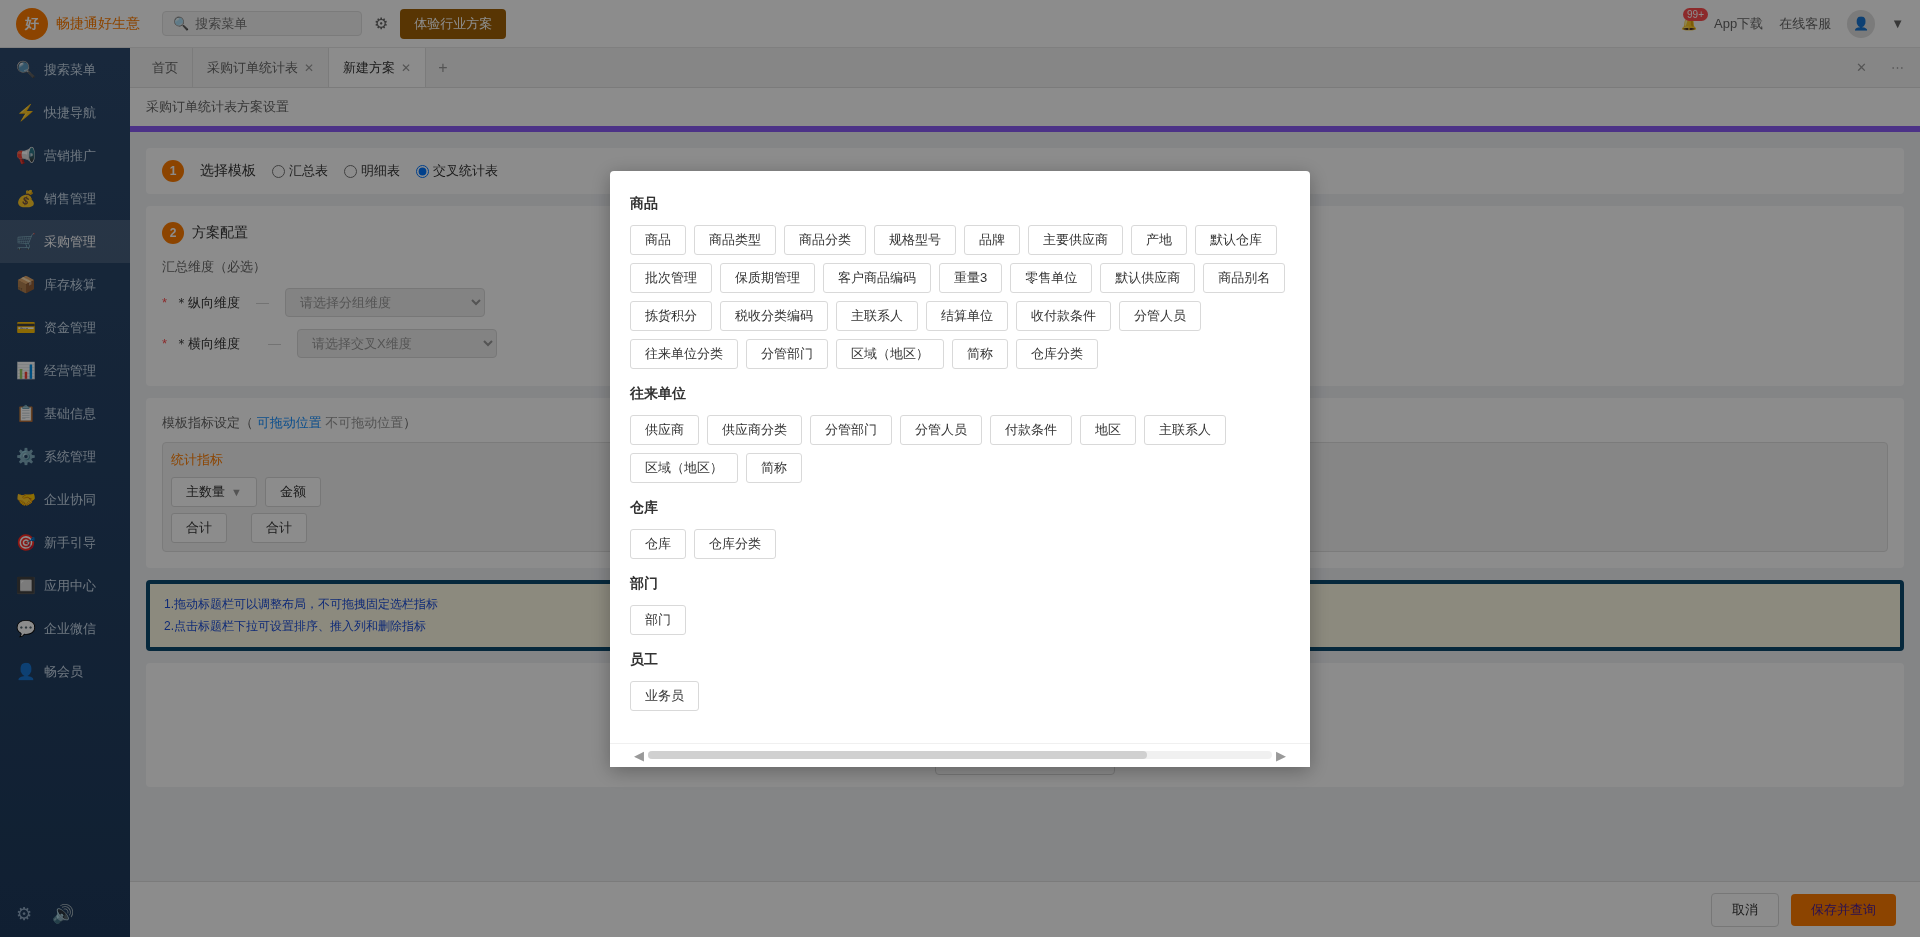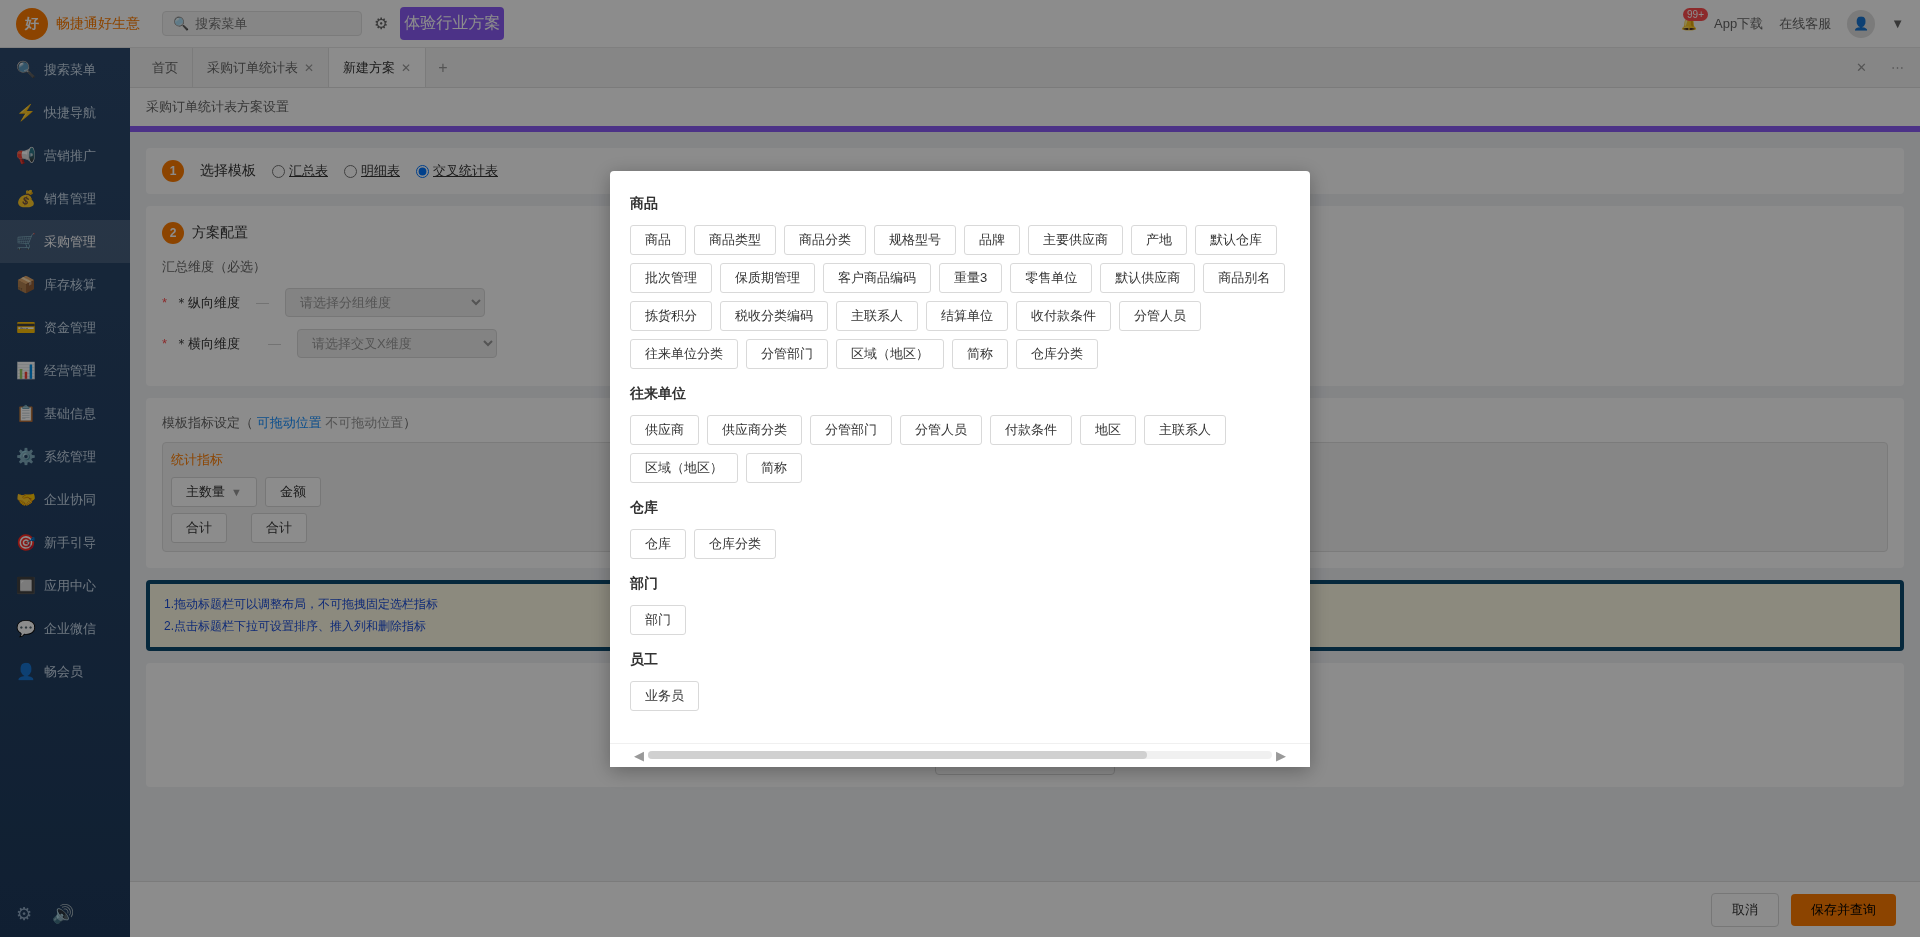--- a/index.html
+++ b/index.html
@@ -32,21 +32,21 @@
     }
     .logo-text { color: #ff7d00; font-size: 14px; font-weight: normal; }
     .header-search {
       display: flex; align-items: center;
       background: #f5f5f5; border-radius: 4px;
       padding: 4px 10px; width: 200px; margin-left: 16px;
       border: 1px solid #e0e0e0;
     }
     .header-search input { background: none; border: none; outline: none; font-size: 13px; width: 140px; color: #999; }
     .header-actions { margin-left: auto; display: flex; align-items: center; gap: 16px; }
-    .btn-experience { background: #8b5cf6; color: white; border: none; border-radius: 4px; padding: 6px 4px; cursor: pointer; font-size: 16px; }
+    .btn-experience { background: #a16207; color: white; border: none; border-radius: 4px; padding: 6px 14px; cursor: pointer; font-size: 13px; }
     .badge-wrap { position: relative; }
     .badge { position: absolute; top: -8px; right: -10px; background: #ff4d4f; color: white; border-radius: 10px; font-size: 10px; padding: 1px 4px; }
 
     
     .sidebar {
       position: fixed;
       top: 0; left: 0;
       width: 130px; height: 100%;
       background: linear-gradient(180deg, #2d4a6e 0%, #1e3a5c 100%);
       display: flex; flex-direction: column;
@@ -156,21 +156,21 @@
       border: 1px solid #d9d9d9;
       border-radius: 3px;
       padding: 5px 14px;
       font-size: 13px;
       color: #333;
       cursor: pointer;
       background: #fff;
       white-space: nowrap;
     }
     .btn-cancel { padding: 7px 20px; border: 1px solid #d9d9d9; background: #fff; border-radius: 4px; cursor: pointer; font-size: 13px; color: #333; }
-    .btn-confirm { padding: 7px 20px; background: #ff7d00; color: #000000; border: none; border-radius: 4px; cursor: pointer; font-size: 13px; }
+    .btn-confirm { padding: 7px 20px; background: #ff7d00; color: #4c1d95; border: none; border-radius: 4px; cursor: pointer; font-size: 13px; }
 
     
     .modal-scrollbar-area {
       display: flex; align-items: center;
       padding: 4px 20px;
       background: #fff;
       border-top: 1px solid #f0f0f0;
     }
     .h-scrollbar {
       flex: 1; height: 8px; background: #f0f0f0; border-radius: 4px; position: relative;
@@ -179,21 +179,21 @@
       position: absolute; left: 0; top: 0; width: 80%; height: 100%;
       background: #d0d0d0; border-radius: 4px;
     }
 
     
     .bg-content {
       padding: 16px;
     }
     .step-section { display: flex; align-items: center; gap: 16px; margin-bottom: 12px; background: #fff; padding: 12px 16px; border-radius: 4px; }
     .step-badge { background: #ff7d00; color: white; border-radius: 50%; width: 22px; height: 22px; display: flex; align-items: center; justify-content: center; font-size: 12px; font-weight: bold; }
-    .radio-group { display: flex; gap: 16px; align-items: center; font-size: 13px; text-decoration: underline; }
+    .radio-group { display: flex; gap: 16px; align-items: center; font-size: 13px; }
     .radio-item { display: flex; align-items: center; gap: 4px; cursor: pointer; }
 
     .config-section { background: #fff; padding: 16px; border-radius: 4px; margin-bottom: 12px; }
     .form-row { display: flex; align-items: center; margin-bottom: 12px; gap: 8px; }
 
     .tips-section { background: #fffbe6; border: 4px solid #0c4a6e; border-radius: 4px; padding: 10px 14px; margin-bottom: 12px; font-size: 12px; color: #1d4ed8; line-height: 1.8; }
 
     .save-section { background: #fff; padding: 12px 16px; border-radius: 4px; display: flex; align-items: center; gap: 8px; margin-bottom: 12px; flex-direction: column; }
     .plan-name-input { border: 1px solid #d9d9d9; border-radius: 4px; padding: 5px 10px; font-size: 13px; width: 180px; }
 

